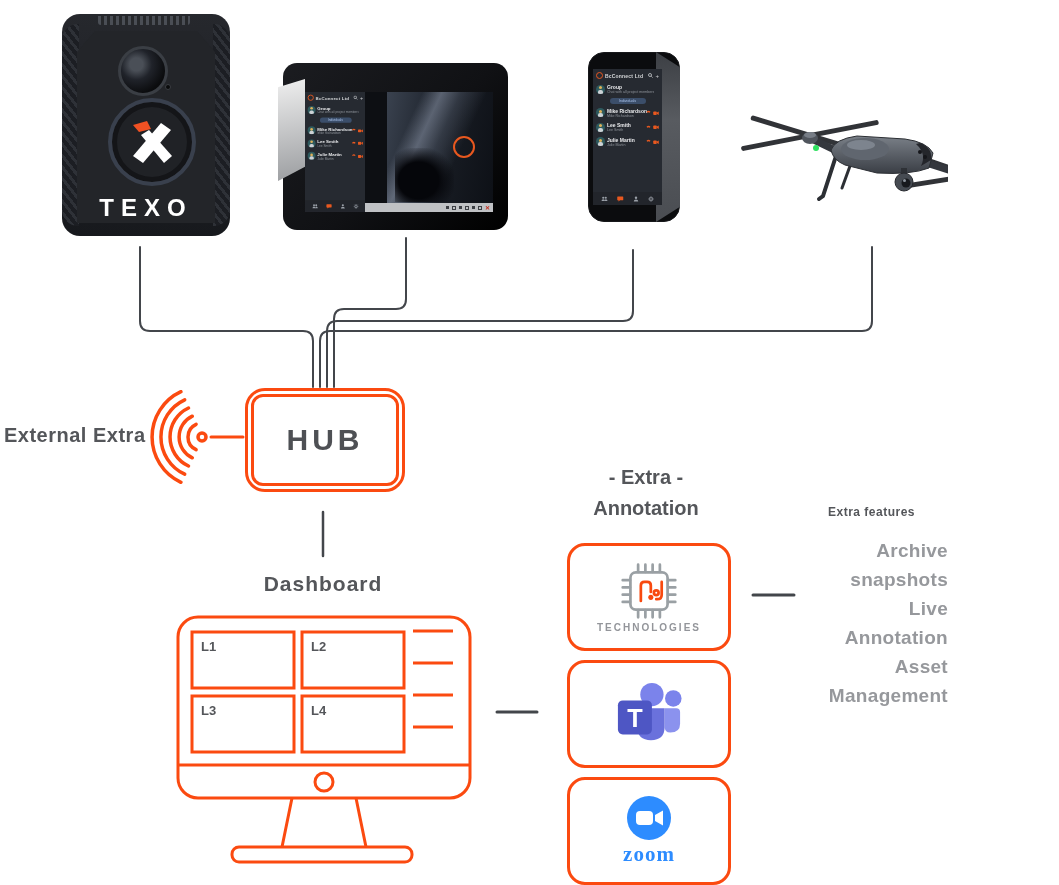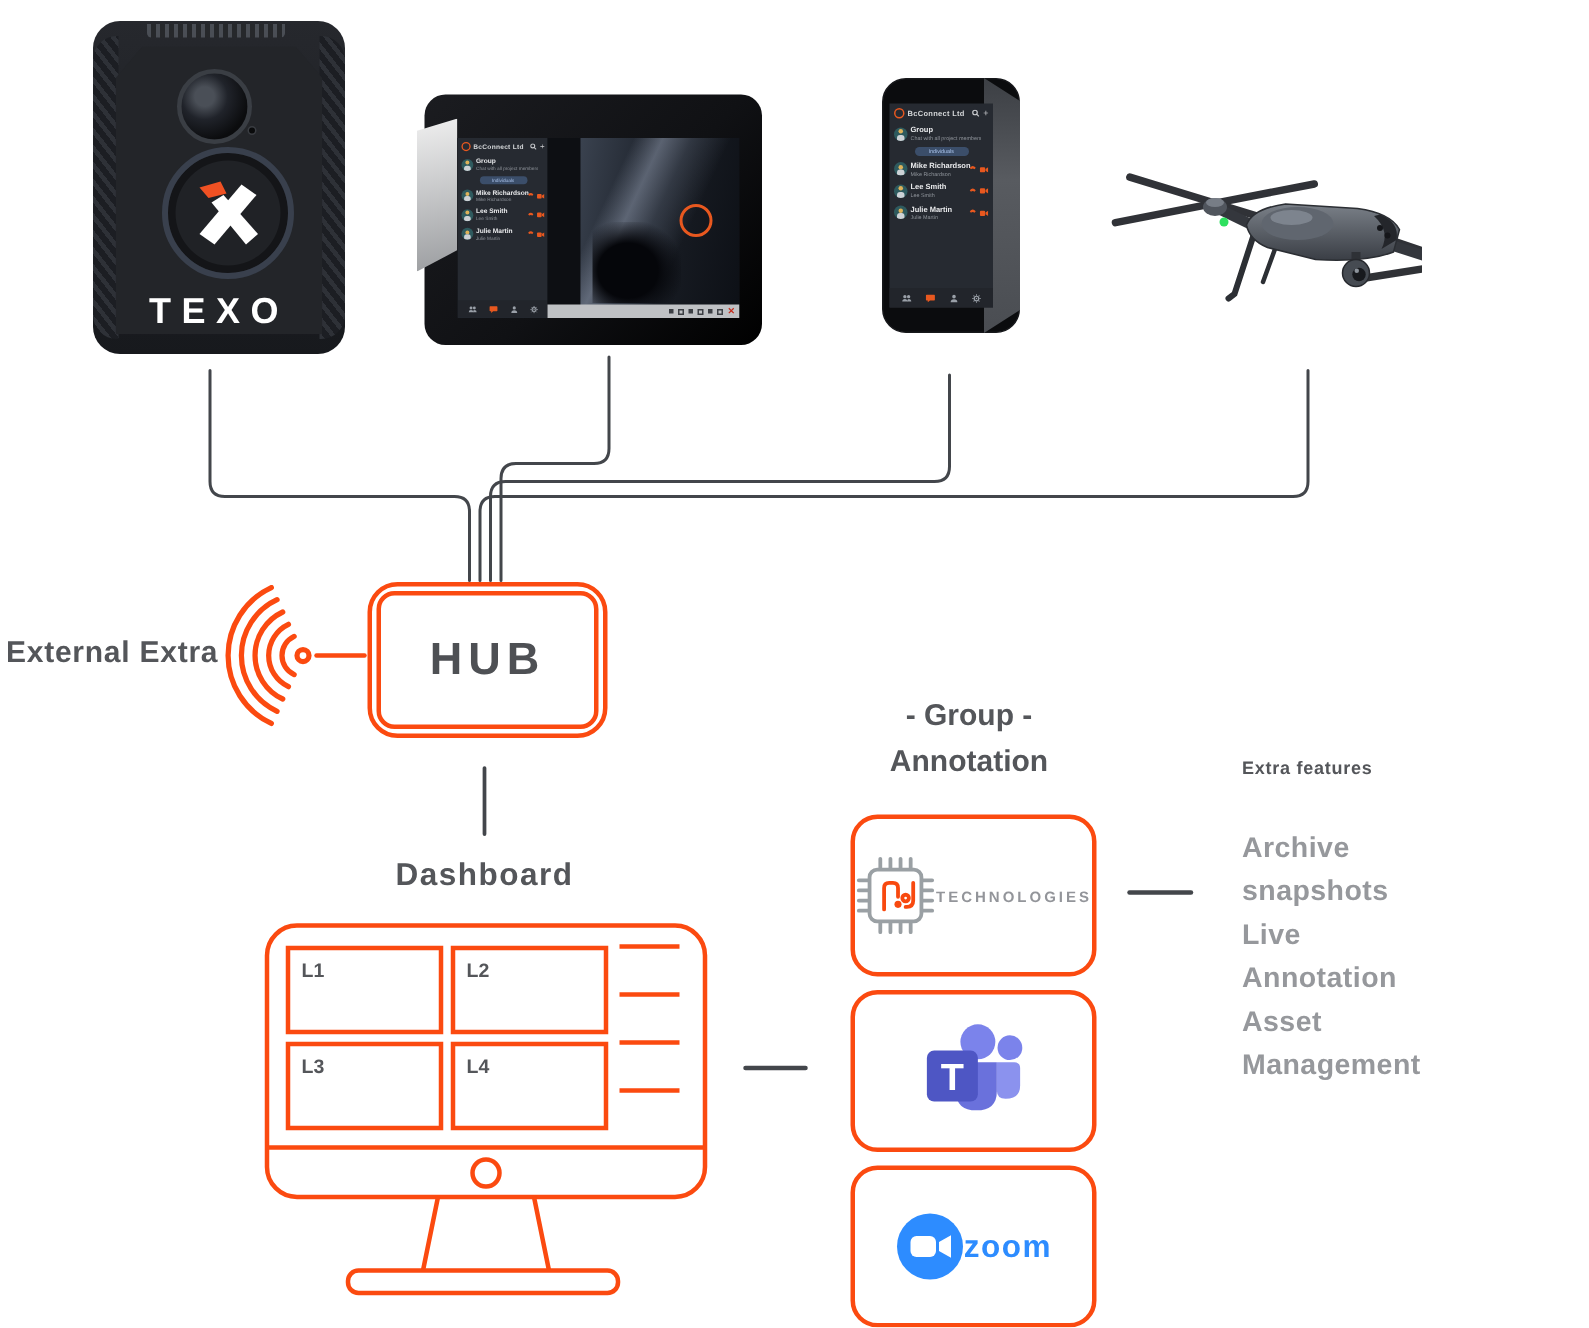--- a/index.html
+++ b/index.html
@@ -99,31 +99,31 @@
 
   
   .dash-label{left:240px;top:572px;width:166px;text-align:center;font-size:21px;font-weight:bold;
       color:#54565a;letter-spacing:1px;z-index:2;}
   .monitor{left:170px;top:610px;z-index:2;}
 
   
   .share-head{left:540px;top:462px;width:212px;text-align:center;font-size:20px;font-weight:bold;
       color:#54565a;line-height:31px;z-index:2;}
   .pbox{position:absolute;width:158px;height:102px;border:3px solid #fb4a10;border-radius:18px;
-      display:flex;flex-direction:row;align-items:center;justify-content:center;z-index:2;}
+      display:flex;flex-direction:column;align-items:center;justify-content:center;z-index:2;}
   .pbox.tech{left:567px;top:543px;}
   .pbox.teams{left:567px;top:660px;}
   .pbox.zoom{left:567px;top:777px;}
   .tech-label{font-size:10px;font-weight:bold;letter-spacing:2px;color:#93959a;margin-top:2px;}
-  .zoom-word{font-size:21px;font-weight:bold;color:#2d8cff;margin-top:1px;letter-spacing:1px;}
+  .zoom-word{font-size:21px;font-weight:bold;color:#2d8cff;margin-top:1px;letter-spacing:1px;font-family:Liberation Serif, serif;}
 
   
   .extra{left:828px;top:505px;z-index:2;}
   .extra-title{font-size:12px;font-weight:bold;color:#54565a;letter-spacing:.5px;}
-  .extra-list{margin-top:32px;}
+  .extra-list{margin-top:17px;text-align:right;}
   .extra-item{font-size:19px;font-weight:bold;color:#96989c;line-height:29px;letter-spacing:.3px;}
 </style>
 </head>
 <body>
 
 <div class="canvas">
 
   <svg id="connectors" class="abs" width="1059" height="885">
     <g fill="none" stroke="#43464b" stroke-width="2" stroke-linecap="round">
       <path d="M140,247 V321 Q140,331 150,331 H303 Q313,331 313,341 V387"></path>
@@ -448,21 +448,21 @@
     </g>
     <g fill="#54565a" font-size="13" font-weight="bold">
       <text x="31" y="41">L1</text>
       <text x="141" y="41">L2</text>
       <text x="31" y="105">L3</text>
       <text x="141" y="105">L4</text>
     </g>
   </svg>
 
   <div class="abs share-head">
-    <div>- Group -</div>
+    <div>- Extra -</div>
     <div>Annotation</div>
   </div>
 
   <div class="pbox tech">
     <svg width="62" height="58" viewBox="0 0 64 64">
       <g stroke="#9aa0a4" stroke-width="3" stroke-linecap="round">
         <path d="M20,3 V11 M28,3 V11 M36,3 V11 M44,3 V11"></path>
         <path d="M20,53 V61 M28,53 V61 M36,53 V61 M44,53 V61"></path>
         <path d="M3,20 H11 M3,28 H11 M3,36 H11 M3,44 H11"></path>
         <path d="M53,20 H61 M53,28 H61 M53,36 H61 M53,44 H61"></path>

